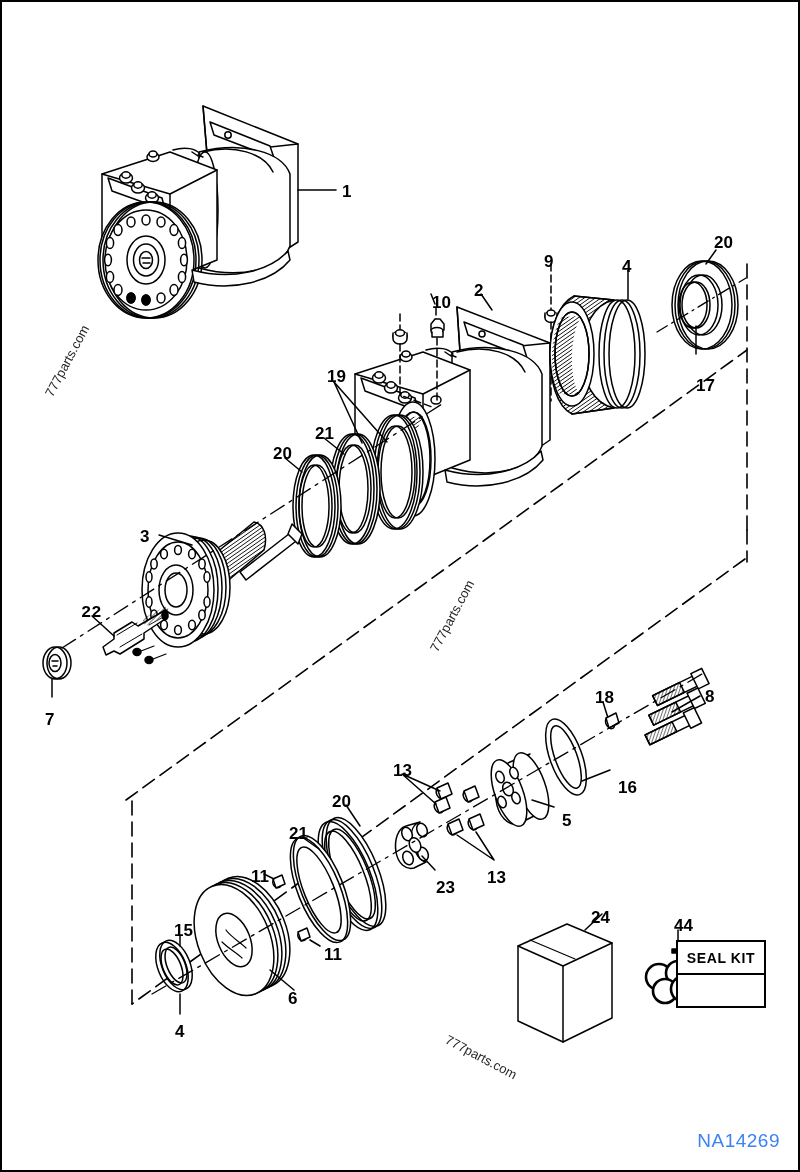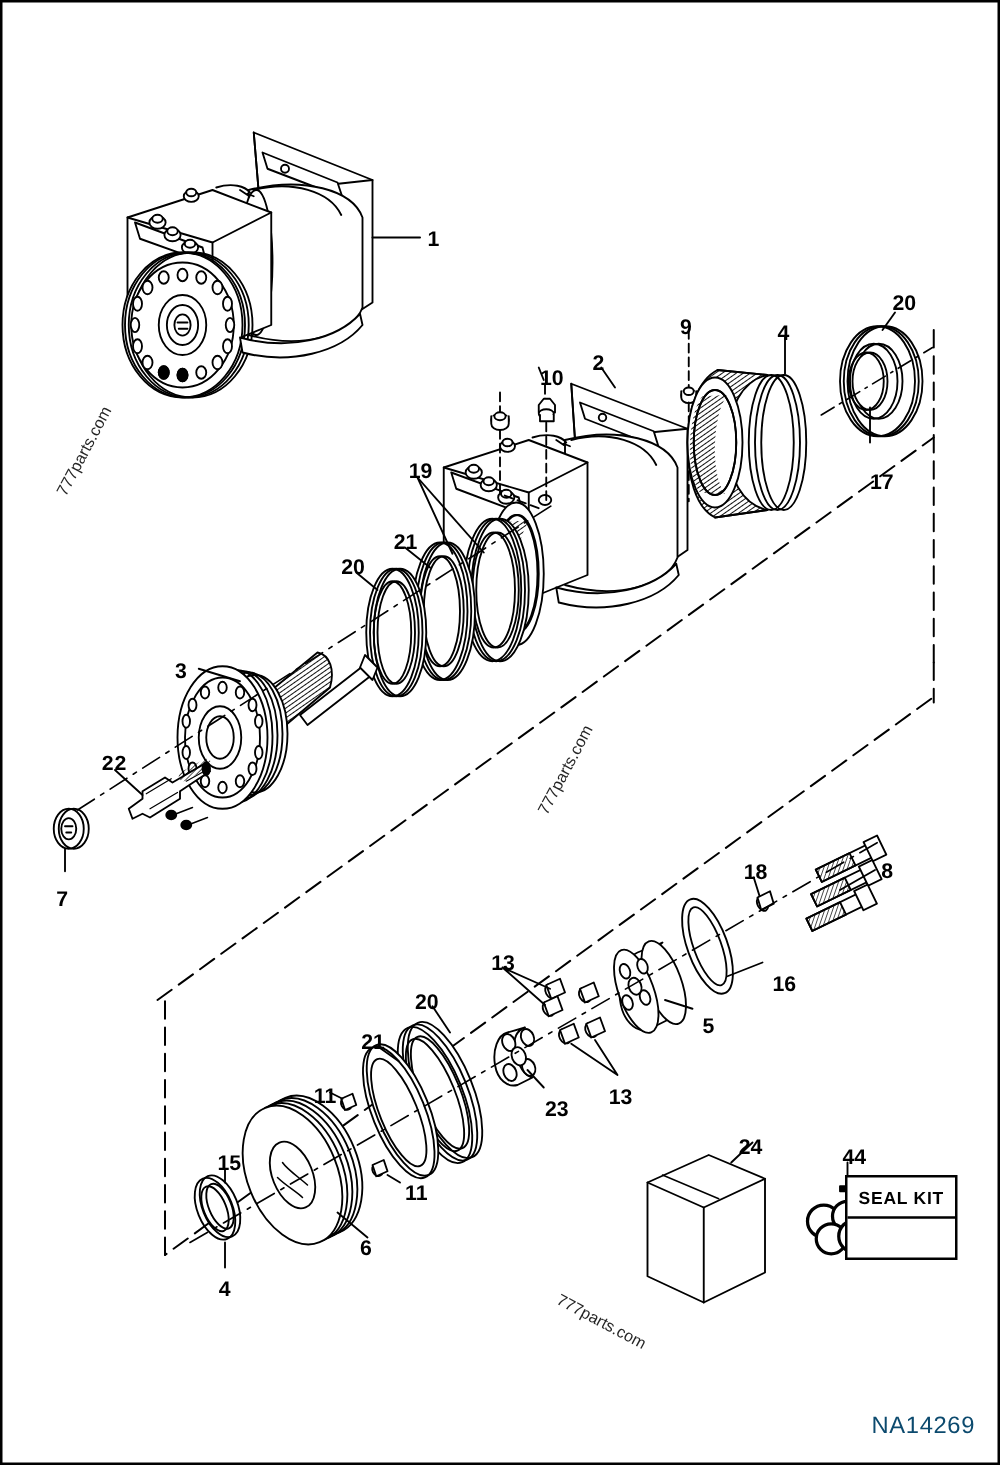--- a/index.html
+++ b/index.html
@@ -10,21 +10,21 @@
   }
   
   .cn{
     position:absolute;font-family:"Liberation Sans",sans-serif;
     font-weight:bold;font-size:17px;color:#000;line-height:1;
     white-space:nowrap;
   }
   
   .dwg{
     position:absolute;right:18px;bottom:18px;font-size:19px;
-    font-family:"Liberation Sans",sans-serif;color:#0c4a6e;letter-spacing:.5px;
+    font-family:"Liberation Sans",sans-serif;color:#3b82f6;letter-spacing:.5px;
   }
   
   .wm{
     position:absolute;font-family:"Liberation Sans",sans-serif;
     font-size:13px;color:#111;white-space:nowrap;
     transform-origin:0 0;opacity:.92;
   }
   
   .sealkit{
     position:absolute;border:2px solid #000;background:#fff;

